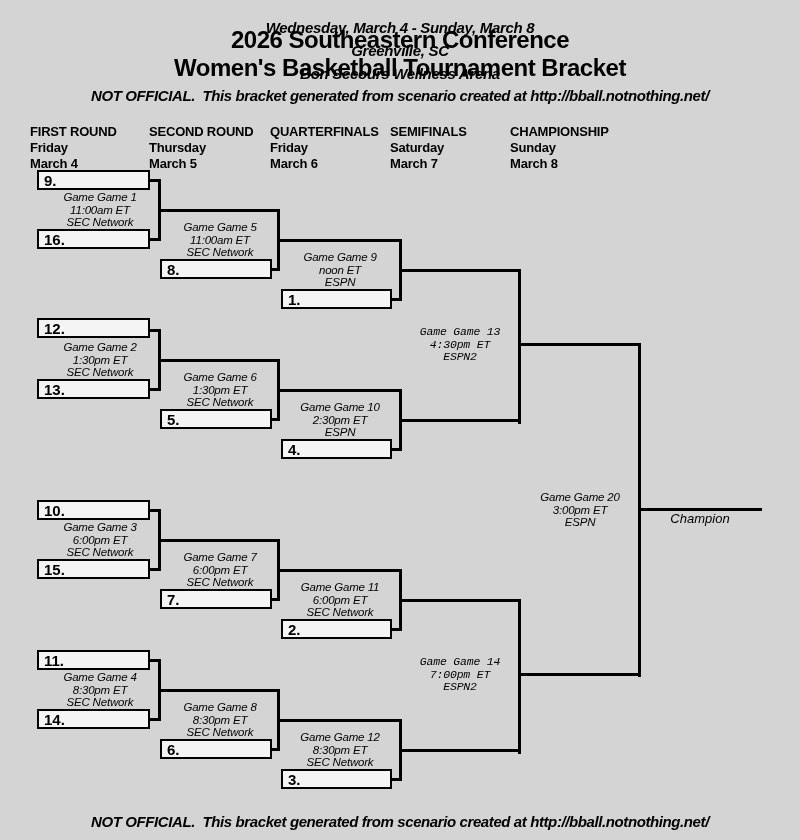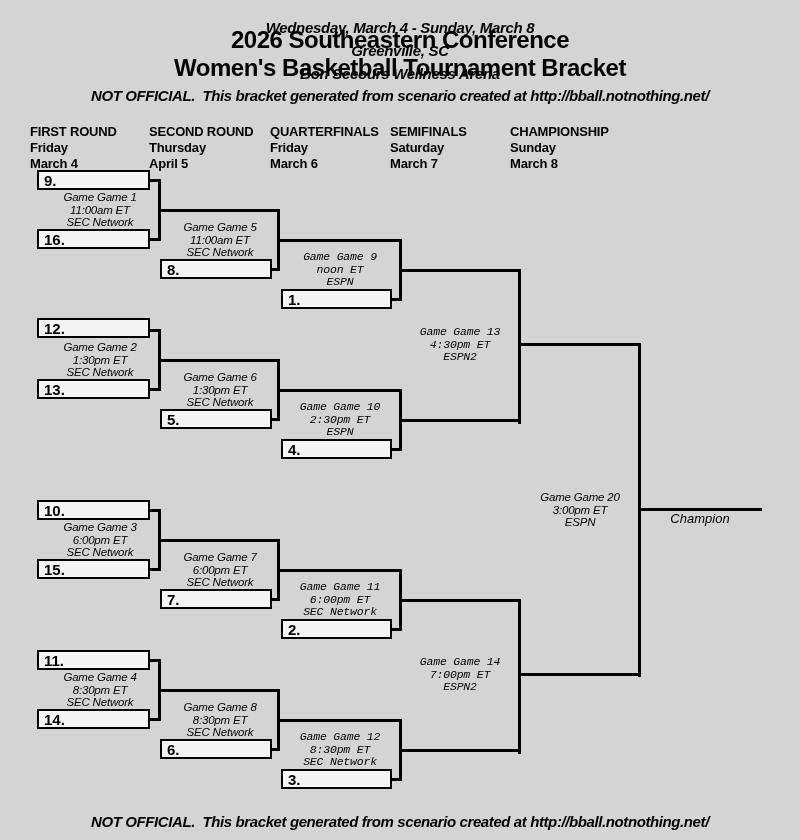--- a/index.html
+++ b/index.html
@@ -23,21 +23,21 @@
          font:bold 15px/15px "Liberation Sans",sans-serif; padding:1px 0 0 5px; }
   .box.r1 { left:37px;  width:113px; }
   .box.r2 { left:160px; width:112px; }
   .box.qf { left:281px; width:111px; }
 
   .ln { position:absolute; background:#000; }
 
   .glabel { position:absolute; width:130px; text-align:center;
             font:italic normal 11.5px/12.5px "Liberation Sans",sans-serif; letter-spacing:-0.2px; }
   .glabel.c1 { left:35px; }  .glabel.c2 { left:155px;text-align:center; }
-  .glabel.c3 { left:275px;font-family:Liberation Mono, monospace; } .glabel.c4 { left:395px;font-family:Liberation Mono, monospace; }
+  .glabel.c3 { left:275px; } .glabel.c4 { left:395px;font-family:Liberation Mono, monospace; }
   .glabel.c5 { left:515px; }
 
   .champ { position:absolute; left:638px; top:512px; width:124px; text-align:center;
            font:italic normal 13px/14px "Liberation Sans",sans-serif; }
 </style>
 </head>
 <body>
 
 <div class="page">
 
@@ -53,21 +53,21 @@
   <div class="disclaimer top">NOT OFFICIAL.  This bracket generated from scenario created at http://bball.notnothing.net/</div>
 
   <div class="rh" style="left:30px">
     <div>FIRST ROUND</div>
     <div>Friday</div>
     <div>March 4</div>
   </div>
   <div class="rh" style="left:149px">
     <div>SECOND ROUND</div>
     <div>Thursday</div>
-    <div>April 5</div>
+    <div>March 5</div>
   </div>
   <div class="rh" style="left:270px">
     <div>QUARTERFINALS</div>
     <div>Friday</div>
     <div>March 6</div>
   </div>
   <div class="rh" style="left:390px">
     <div>SEMIFINALS</div>
     <div>Saturday</div>
     <div>March 7</div>

